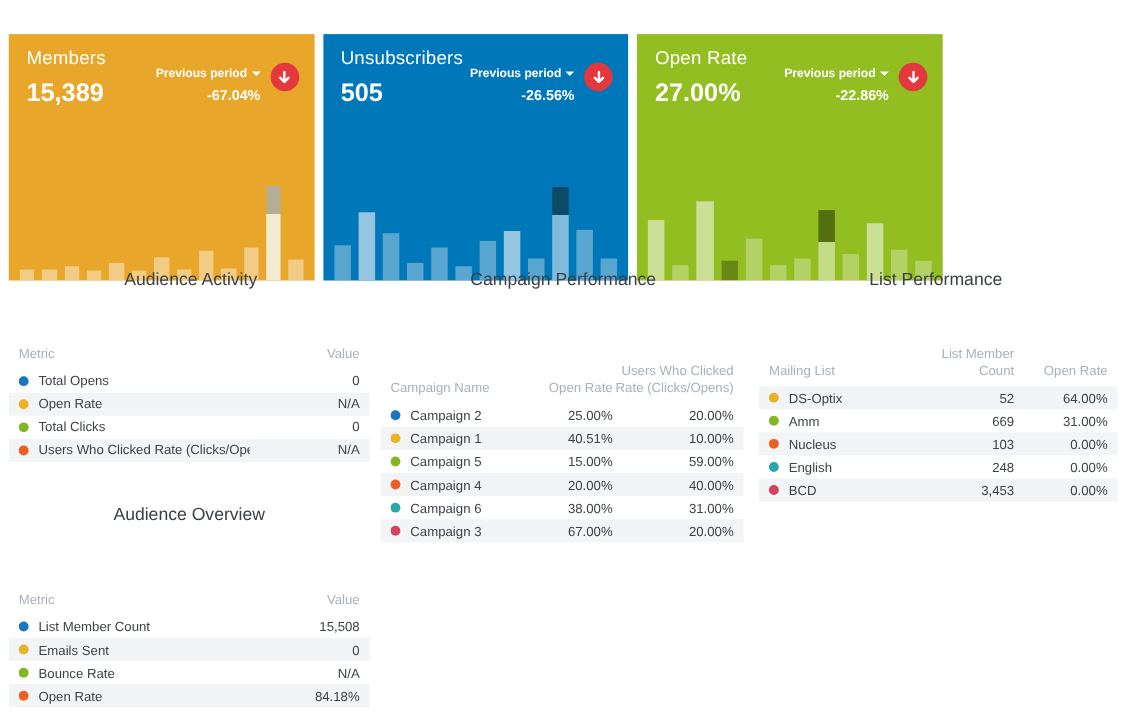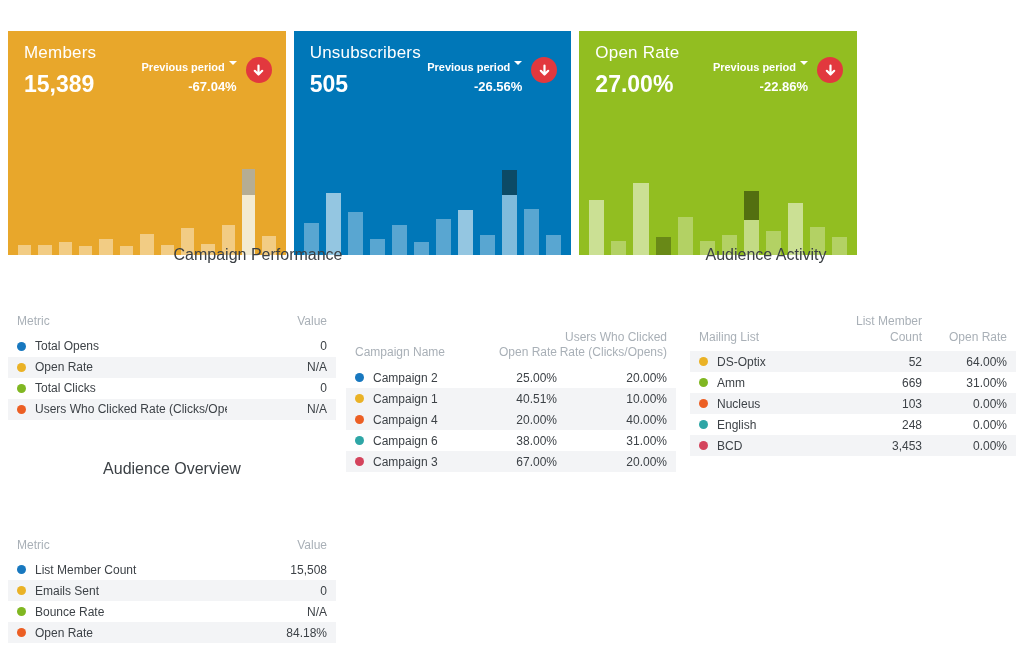--- a/index.html
+++ b/index.html
@@ -9,21 +9,21 @@
     color:#3d4247;
   }
   
   .cards{position:absolute;top:10px;left:8px;width:849px;display:flex;gap:8px;margin-top:21px;}
   .card{flex:1;height:224px;position:relative;overflow:hidden;}
   .card-top{display:flex;justify-content:space-between;padding:12px 14px 0 16px;}
   .card-title{color:#fff;font-size:17px;letter-spacing:.2px;}
   .card-value{color:#fff;font-size:23px;font-weight:bold;margin-top:8px;}
   .card-right{display:flex;align-items:flex-start;gap:9px;margin-top:14px;}
   .period-col{text-align:right;}
-  .period{color:#fff;font-size:11px;font-weight:bold;cursor:pointer;display:inline-flex;gap:4px;}
+  .period{color:#fff;font-size:11px;font-weight:bold;cursor:pointer;display:inline-flex;align-items:center;gap:4px;}
   .caret{width:0;height:0;border-left:4px solid transparent;border-right:4px solid transparent;border-top:4px solid #fff;display:inline-block;}
   .change{color:#fff;font-size:13px;font-weight:bold;margin-top:4px;}
   .badge{width:26px;height:26px;border-radius:50%;display:flex;align-items:center;justify-content:center;flex:none;}
   .bars{position:absolute;left:10px;right:10px;bottom:0;height:110px;display:flex;align-items:flex-end;gap:7px;}
   .bar{flex:1;}
   .c-yellow .tone0{background:rgba(255,255,255,.42);}
   .c-yellow .tone1{background:linear-gradient(to bottom,#b5ad94 0 30%,#f3ebd2 30%);}
   .c-blue .tone0{background:rgba(255,255,255,.35);}
   .c-blue .tone1{background:rgba(255,255,255,.58);}
   .c-blue .tone2{background:linear-gradient(to bottom,#0c4a66 0 30%,rgba(255,255,255,.5) 30%);}
@@ -173,22 +173,23 @@
         <div class="bar tone2" style="height: 64px;"></div>
         <div class="bar tone3" style="height: 24px;"></div>
         <div class="bar tone1" style="height: 52px;"></div>
         <div class="bar tone3" style="height: 28px;"></div>
         <div class="bar tone3" style="height: 18px;"></div>
       </div>
   </div>
 </div>
 
 <div class="captions">
+  <div class="caption">Audience Activity</div>
   <div class="caption">Campaign Performance</div>
-  <div class="caption">Audience Activity</div>
+  <div class="caption">List Performance</div>
 </div>
 
 <div class="col-left">
   <div>
     <div class="thead">
       <div class="grow">Metric</div>
       <div class="w100 right">Value</div>
     </div>
     <div class="trow">
       <div class="name-cell">
@@ -273,20 +274,28 @@
     <div class="w110 val">20.00%</div>
   </div>
   <div class="trow alt">
     <div class="name-cell">
         <span class="dot" style="background: rgb(234, 178, 38);"></span>
         <span>Campaign 1</span>
       </div>
     <div class="w105 val">40.51%</div>
     <div class="w110 val">10.00%</div>
   </div>
+  <div class="trow">
+    <div class="name-cell">
+        <span class="dot" style="background: rgb(128, 183, 34);"></span>
+        <span>Campaign 5</span>
+      </div>
+    <div class="w105 val">15.00%</div>
+    <div class="w110 val">59.00%</div>
+  </div>
   <div class="trow alt">
     <div class="name-cell">
         <span class="dot" style="background: rgb(236, 95, 36);"></span>
         <span>Campaign 4</span>
       </div>
     <div class="w105 val">20.00%</div>
     <div class="w110 val">40.00%</div>
   </div>
   <div class="trow">
     <div class="name-cell">

